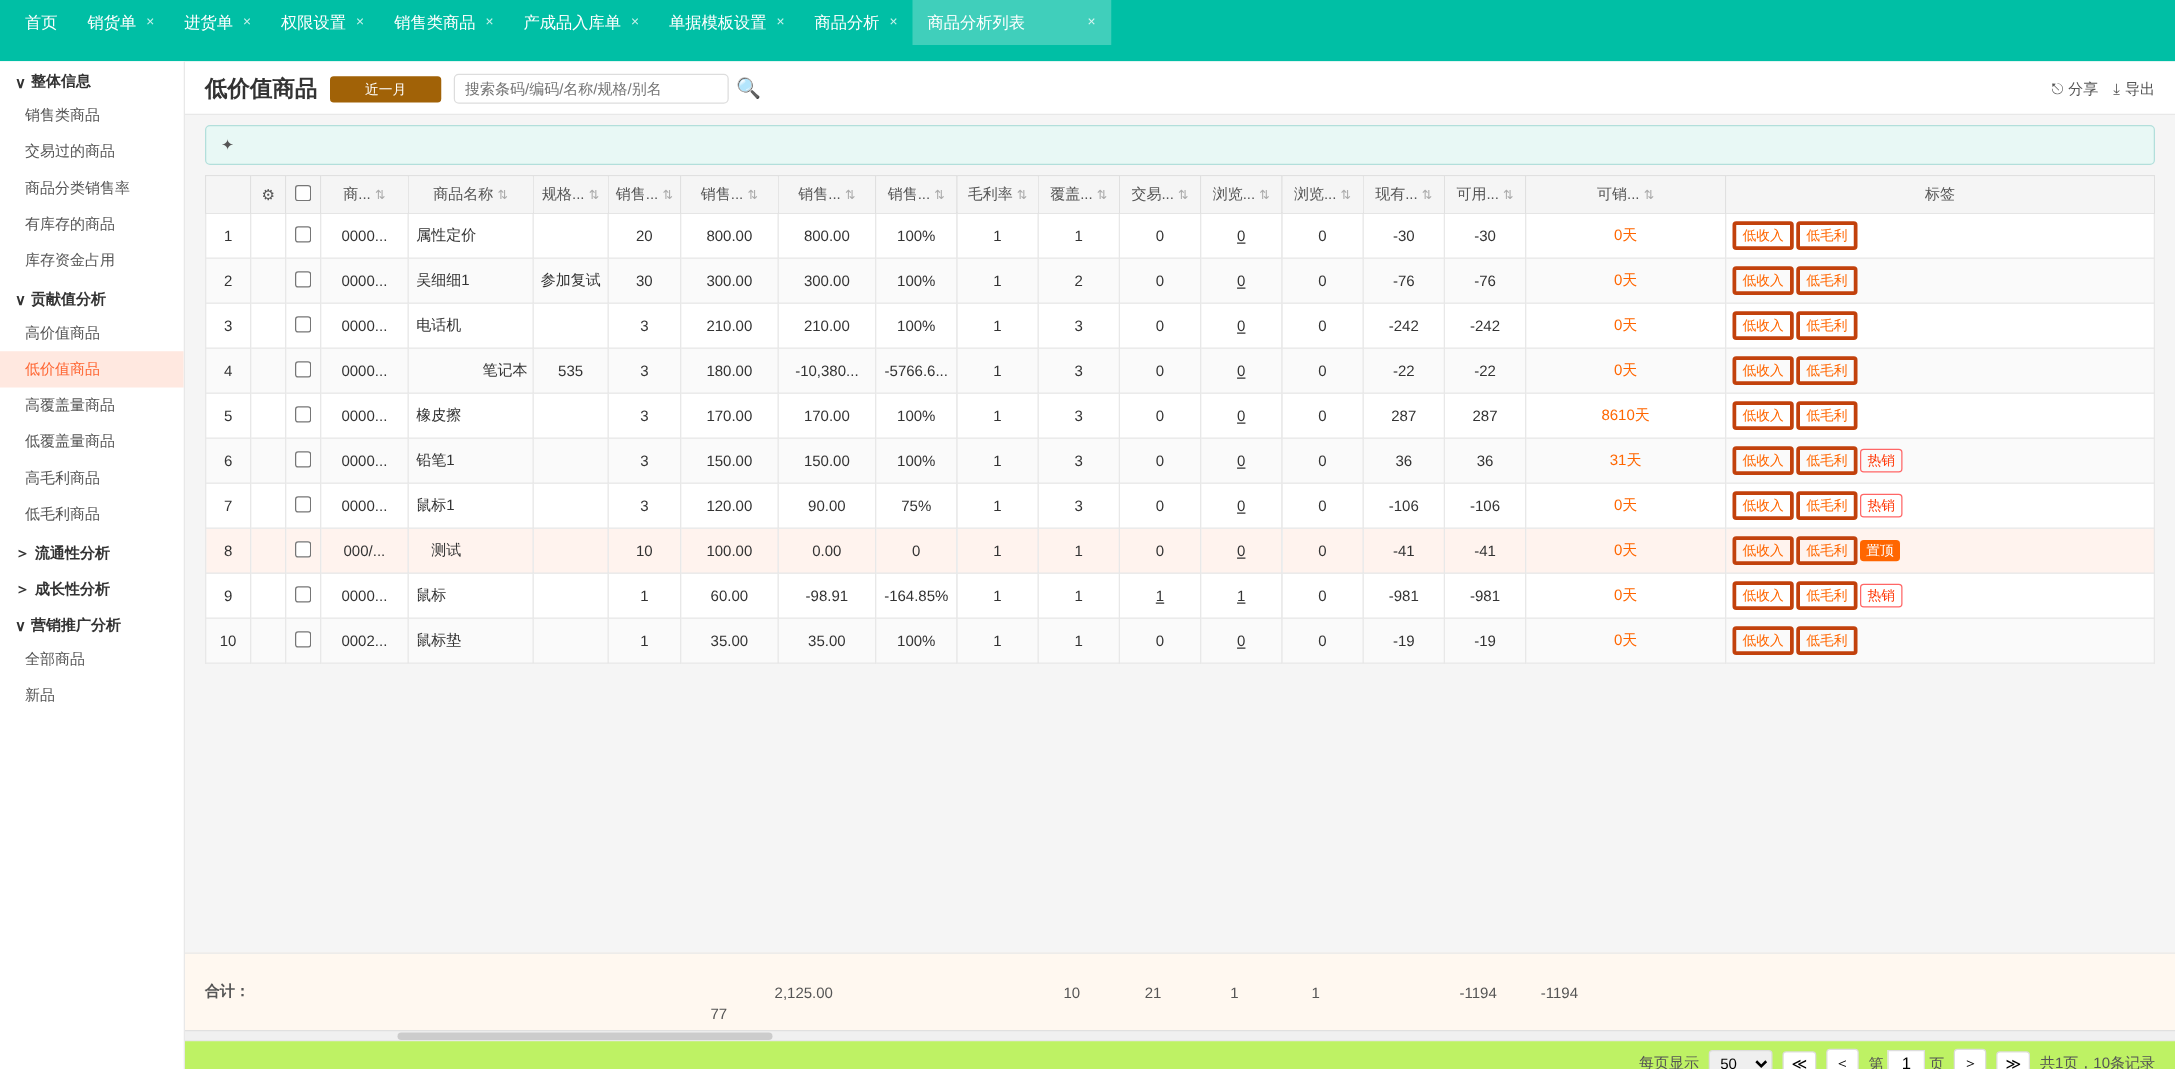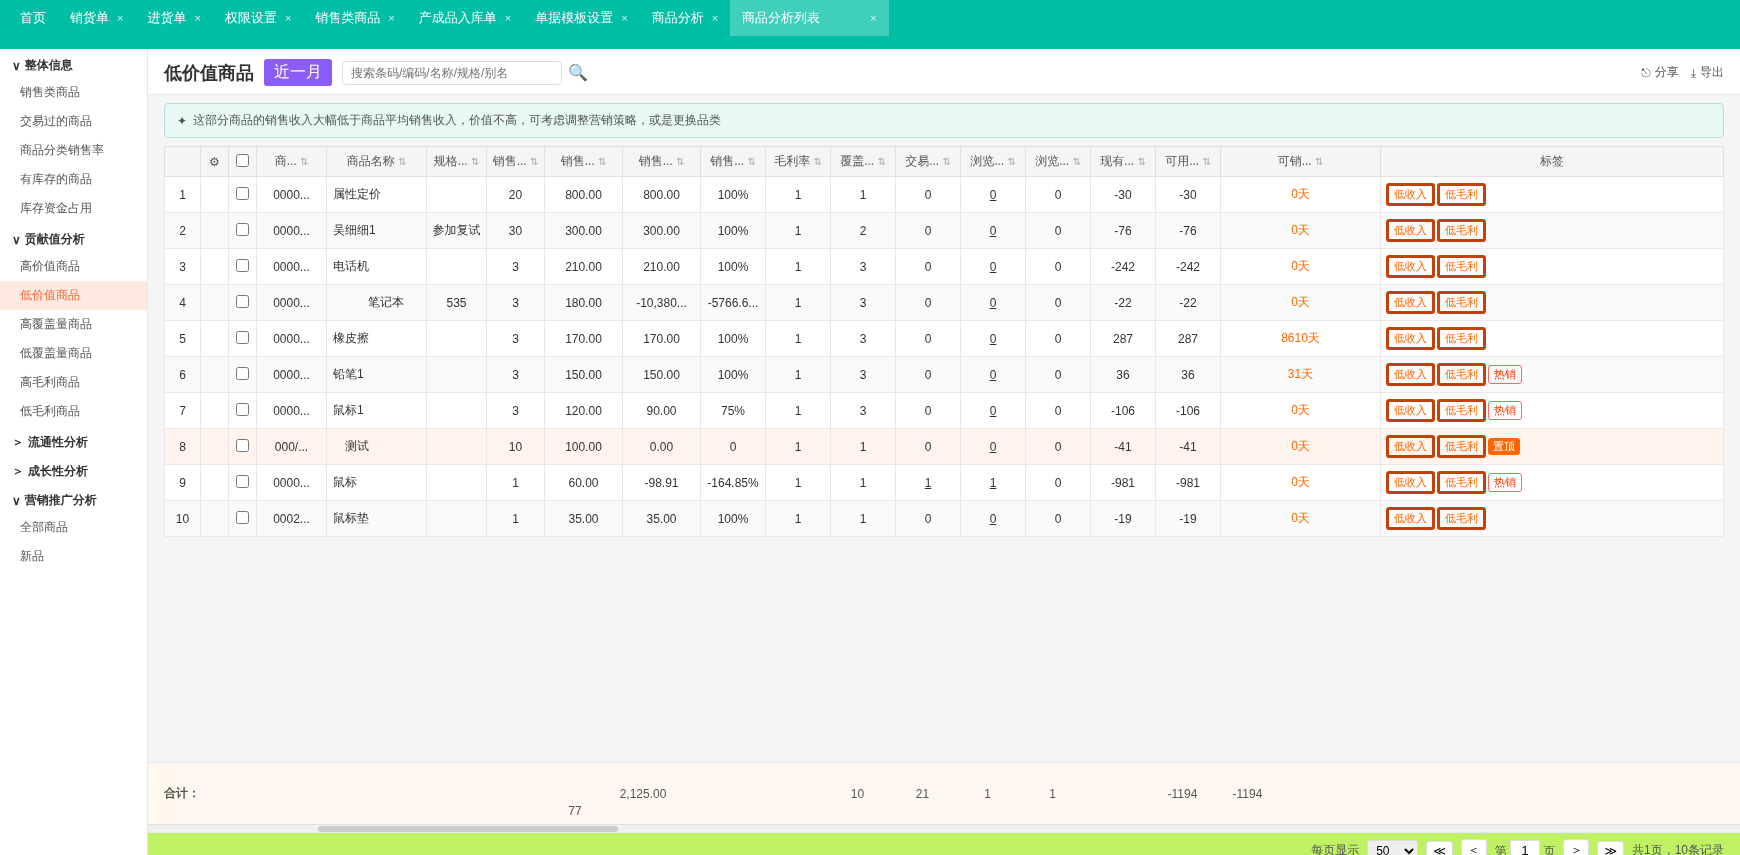--- a/index.html
+++ b/index.html
@@ -78,26 +78,26 @@
       gap: 10px;
       background: #fff;
       border-bottom: 1px solid #e8e8e8;
     }
     .page-title {
       font-size: 18px;
       font-weight: bold;
       color: #333;
     }
     .filter-btn {
-      background: #8b5cf6;
+      background: #a16207;
       color: #fff;
       border: none;
-      padding: 3px 10px;
+      padding: 3px 28px;
       border-radius: 3px;
-      font-size: 16px;
+      font-size: 11px;
       cursor: pointer;
     }
     .search-box {
       border: 1px solid #ddd;
       border-radius: 4px;
       padding: 4px 8px;
       font-size: 12px;
       width: 220px;
       outline: none;
       color: #999;
@@ -347,21 +347,20 @@
         </div>
         <div class="action-btn">
           <span>⤓</span>
           <span>导出</span>
         </div>
       </div>
     </div>
 
     <div class="info-banner">
       <span>✦</span>
-      <span>这部分商品的销售收入大幅低于商品平均销售收入，价值不高，可考虑调整营销策略，或是更换品类</span>
     </div>
 
     <div class="table-area">
       <table>
         <colgroup>
           <col style="width:36px">
           <col style="width:28px">
           <col style="width:28px">
           <col style="width:70px">
           <col style="width:100px">
@@ -464,21 +463,21 @@
       <td>-242</td>
       <td>-242</td>
       <td style="color:#ff6600;">0天</td>
       <td style="text-align:left;"><span class="tag tag-orange">低收入</span><span class="tag tag-orange">低毛利</span></td>
     </tr>
             <tr>
       <td>4</td>
       <td></td>
       <td><input type="checkbox" style=""></td>
       <td>0000...</td>
-      <td style="text-align:center; padding-left:23px; cursor:pointer; color:#333;">笔记本</td>
+      <td style="text-align:right; padding-left:23px; cursor:pointer; color:#333;">笔记本</td>
       <td>535</td>
       <td>3</td>
       <td>180.00</td>
       <td>-10,380...</td>
       <td>-5766.6...</td>
       <td>1</td>
       <td>3</td>
       <td>0</td>
       <td><span class="link-underline">0</span></td>
       <td>0</td>

